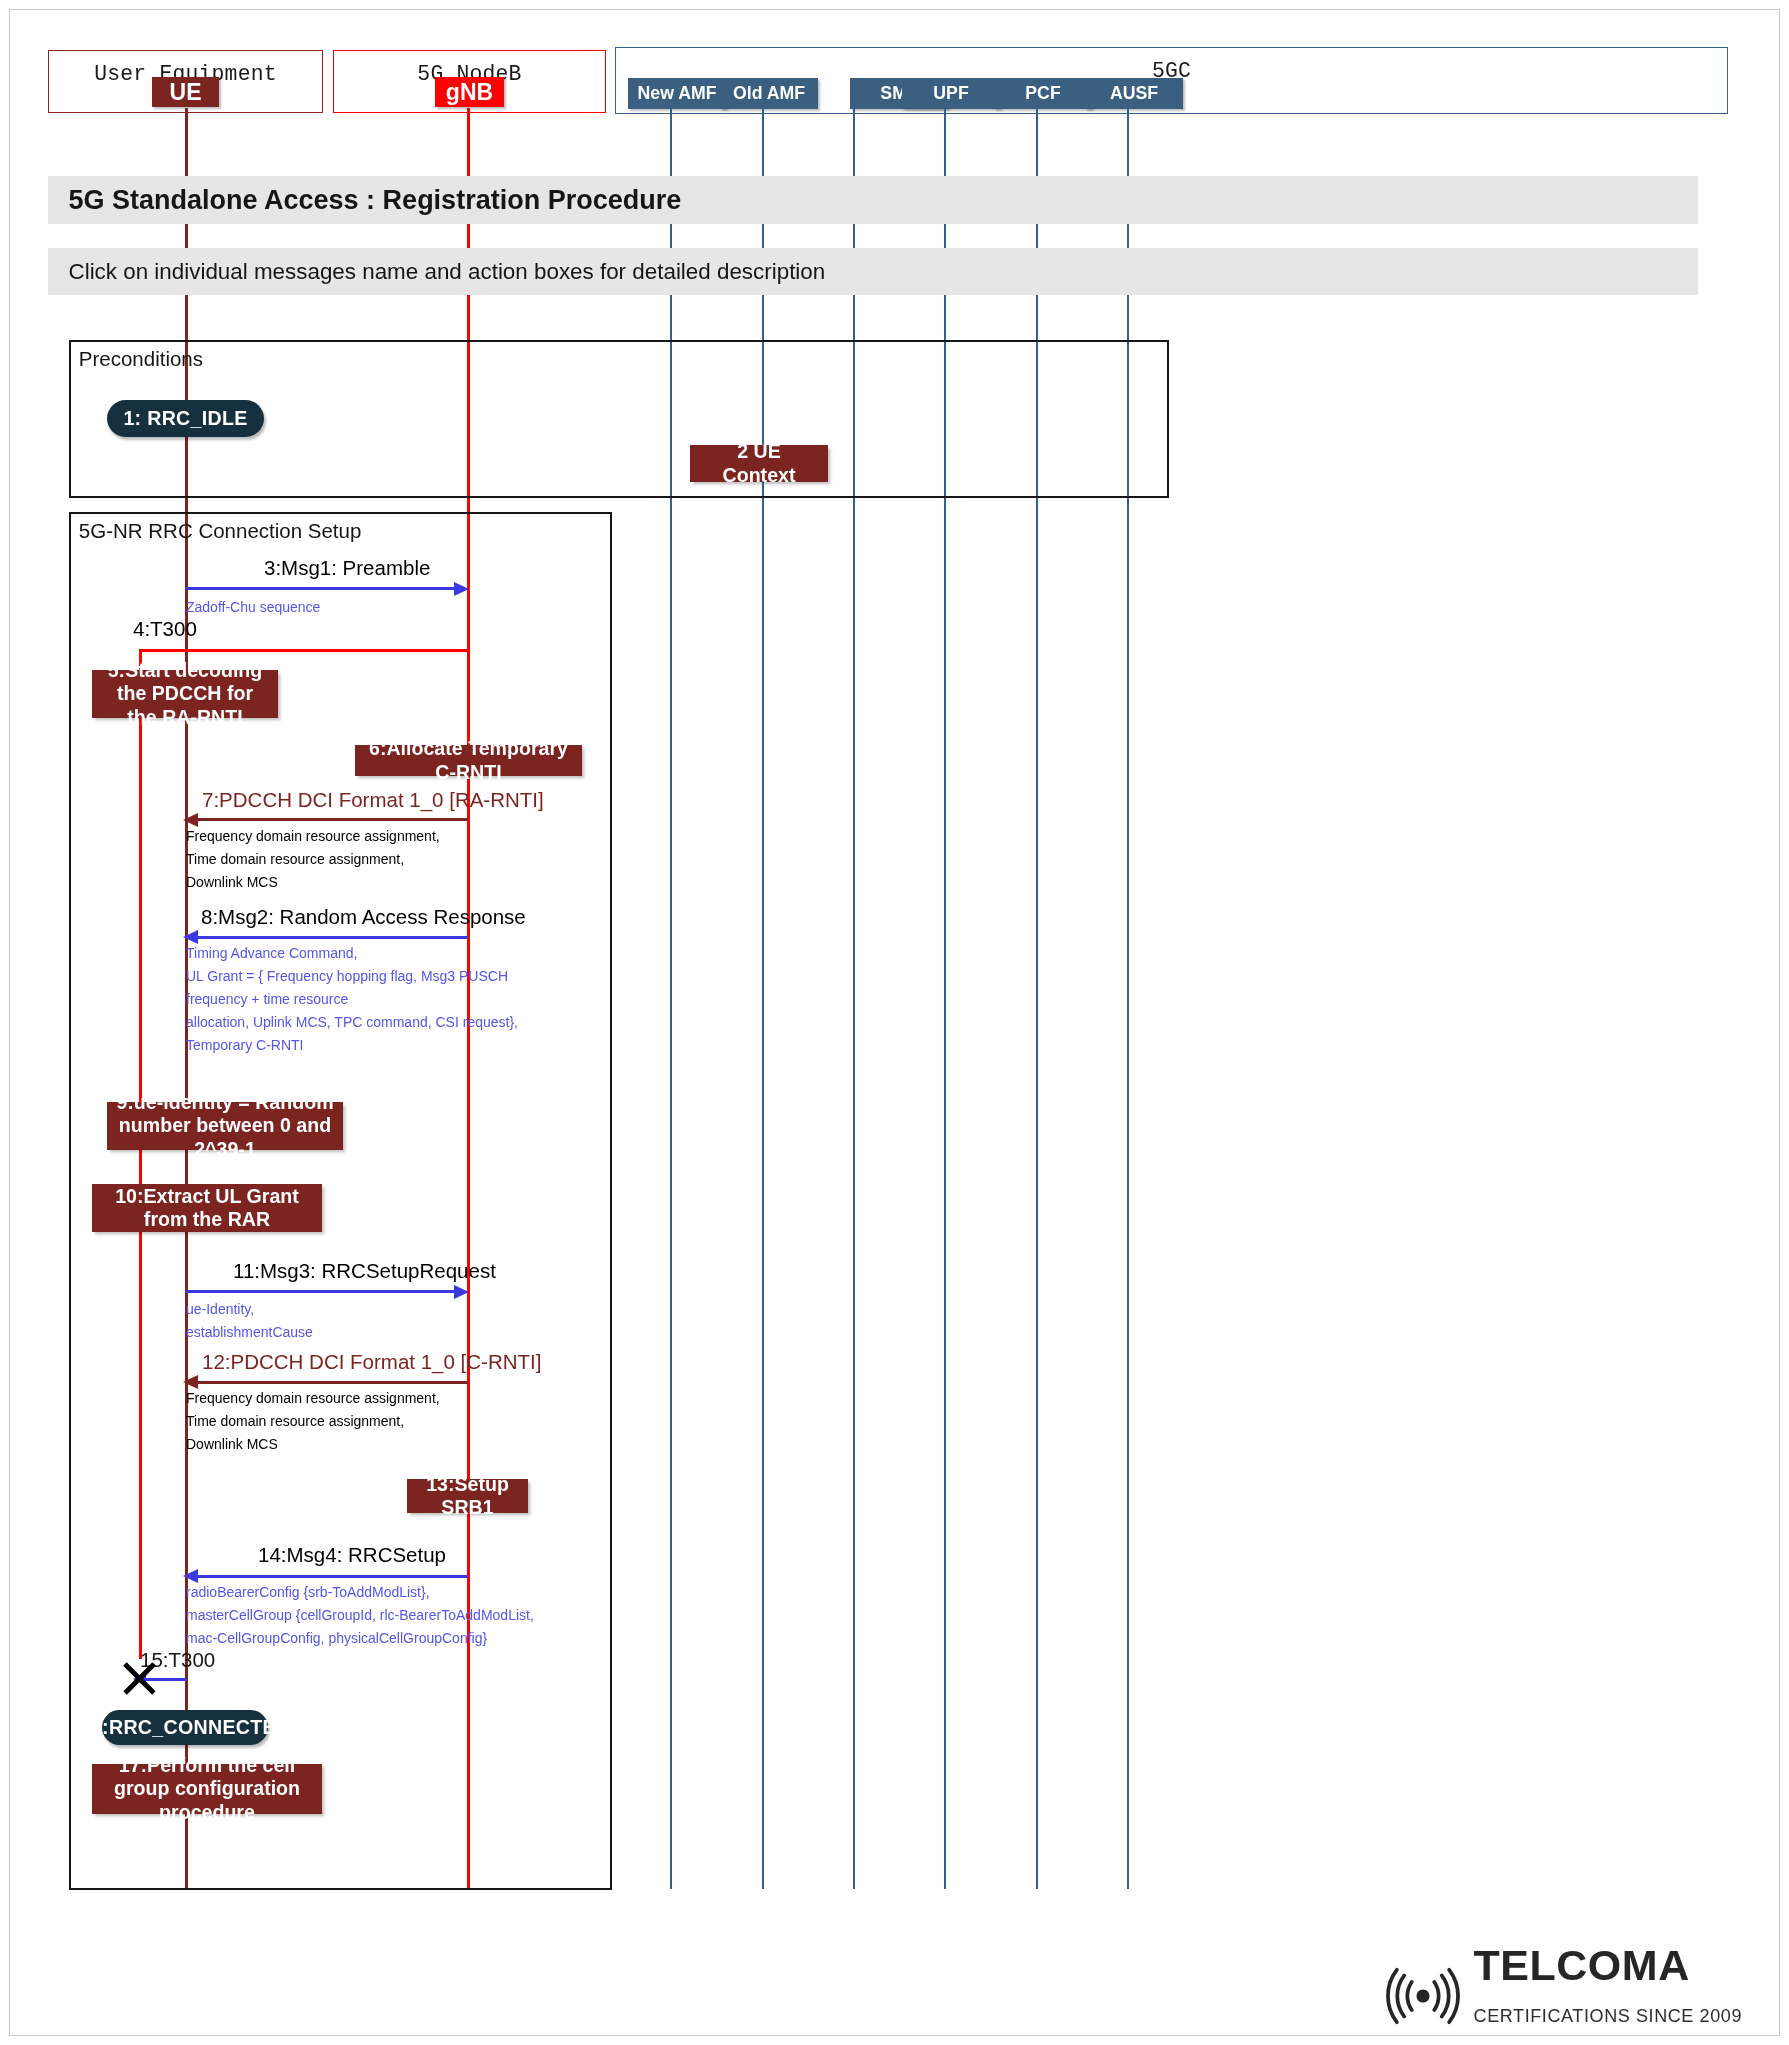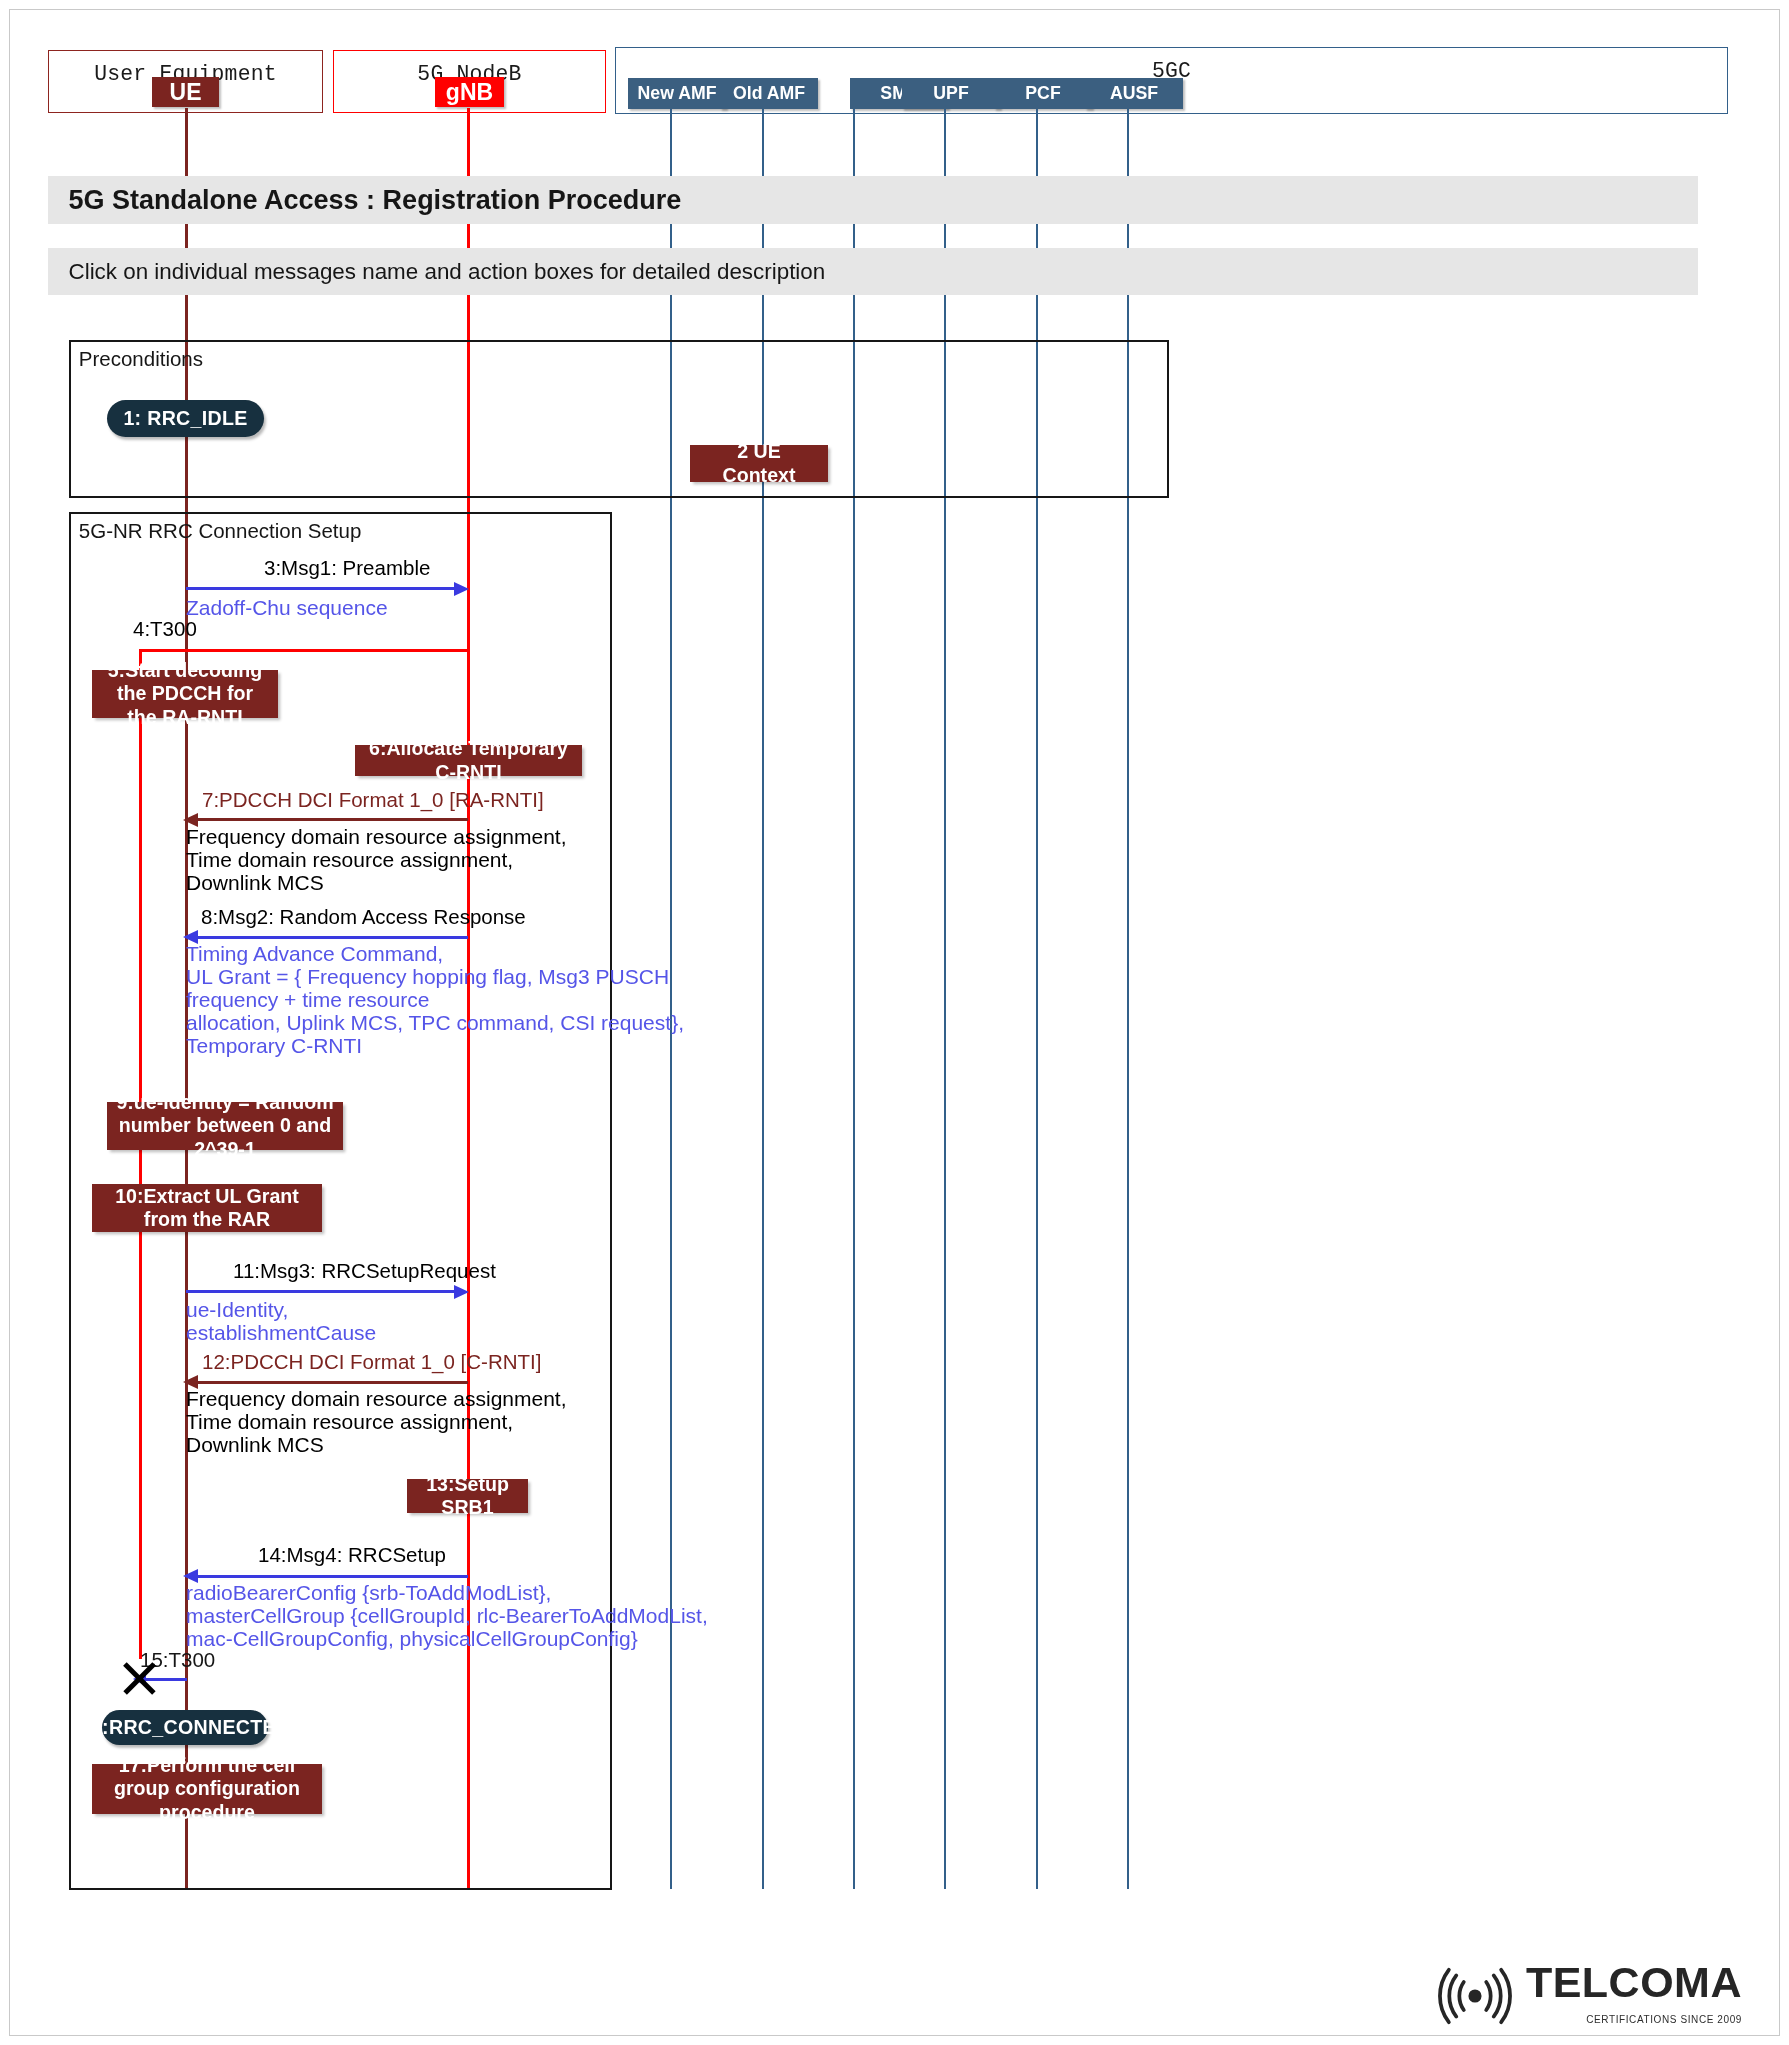--- a/index.html
+++ b/index.html
@@ -99,21 +99,21 @@
   .msg-line.blue{background:#3a3ae0;}
   .msg-line.darkred{background:#7b2420;}
   .arrow-head{position:absolute;width:0;height:0;}
   .arrow-left{
     border-top:7.5px solid transparent;border-bottom:7.5px solid transparent;
   }
   .arrow-right{
     border-top:7.5px solid transparent;border-bottom:7.5px solid transparent;
   }
   .msg-detail{
-    position:absolute;font-size:21px;line-height:23px;white-space:pre;
+    position:absolute;font-size:14px;line-height:23px;white-space:pre;
   }
   .msg-detail.blue{color:#5555e8;}
   .msg-detail.darkred{color:#000000;}
 
   
   .timer-bracket{position:absolute;}
   .timer-bracket .tb-h{position:absolute;height:2.8px;background:#ff0000;}
   .timer-bracket .tb-v{position:absolute;width:2.8px;background:#ff0000;}
 
   .cross-mark{position:absolute;}
@@ -126,21 +126,21 @@
   
   #logo{
     position:absolute;display:flex;align-items:flex-end;gap:7.5px;
   }
   #logo .wave{width:86px;height:58px;}
   #logo .words{display:flex;flex-direction:column;line-height:1;}
   #logo .brand{
     font-size:43px;font-weight:bold;color:#262626;letter-spacing:0.5px;
   }
   #logo .tagline{
-    font-size:10px;color:#2d2d2d;letter-spacing:0.6px;margin-top:11px;
+    font-size:18px;color:#2d2d2d;letter-spacing:0.6px;margin-top:20px;
     text-align:right;
   }
 </style>
 </head>
 <body>
 
 <div id="page">
 
   <div id="outer-frame"></div>
 

